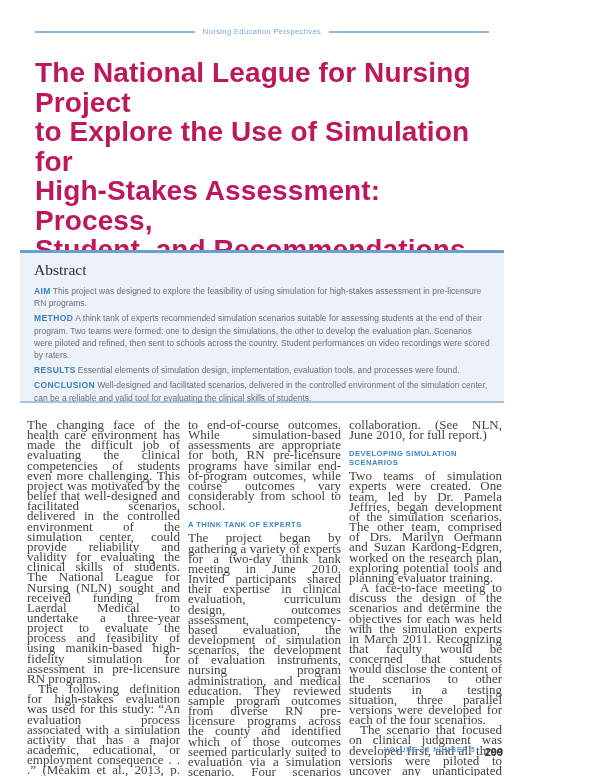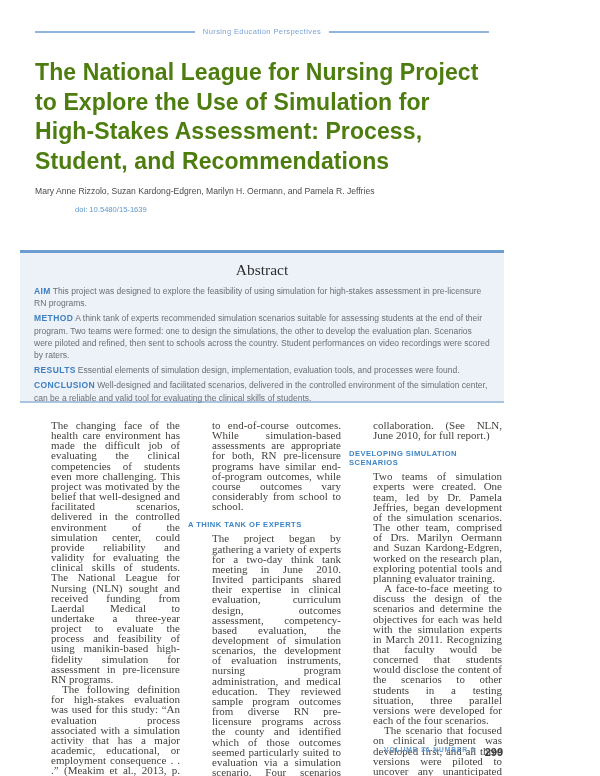--- a/index.html
+++ b/index.html
@@ -35,23 +35,23 @@
   }
 
   
   .title-block {
     position: absolute;
     top: 58px; left: 35px; right: 30px;
   }
   .article-title {
     font-family: "Liberation Sans", sans-serif;
     font-weight: bold;
-    font-size: 23px;
+    font-size: 28px;
     line-height: 29.5px;
-    color: #4d7c0f;
+    color: #be185d;
     letter-spacing: 0.1px;
   }
   .authors {
     margin-top: 10px;
     font-family: "Liberation Sans", sans-serif;
     font-size: 8.6px;
     color: #4b4b4b;
   }
   .doi {
     margin-top: 9px;
@@ -70,21 +70,20 @@
     border-top: 3px solid #6d9dd1;
     border-bottom: 2px solid #a9c4de;
     padding: 8px 14px 0 14px;
   }
   .abstract-heading {
     font-family: "Liberation Serif", serif;
     font-size: 15.5px;
     font-weight: normal;
     color: #2e2e2e;
     margin-bottom: 6px;
-    text-align: center;
   }
   .abstract-item {
     font-family: "Liberation Sans", sans-serif;
     font-size: 8.5px;
     line-height: 12.2px;
     color: #696f77;
     margin-bottom: 3px;
   }
   .abstract-label {
     font-weight: bold;
@@ -96,25 +95,24 @@
   
   .body-columns {
     position: absolute;
     top: 420px; left: 27px; right: 22px;
     display: flex;
     gap: 8px;
   }
   .col { flex: 1; }
   .bp {
     font-family: "Liberation Serif", serif;
-    font-size: 11px;
+    font-size: 13px;
     line-height: 10.15px;
     color: #45423e;
     text-align: justify;
-    margin-left: 24px;
   }
   .bp.indent { text-indent: 11px; }
   .colhead {
     font-family: "Liberation Sans", sans-serif;
     font-weight: bold;
     font-size: 7.6px;
     letter-spacing: 0.45px;
     color: #3d86c6;
     margin-top: 9px;
     margin-bottom: 4px;

